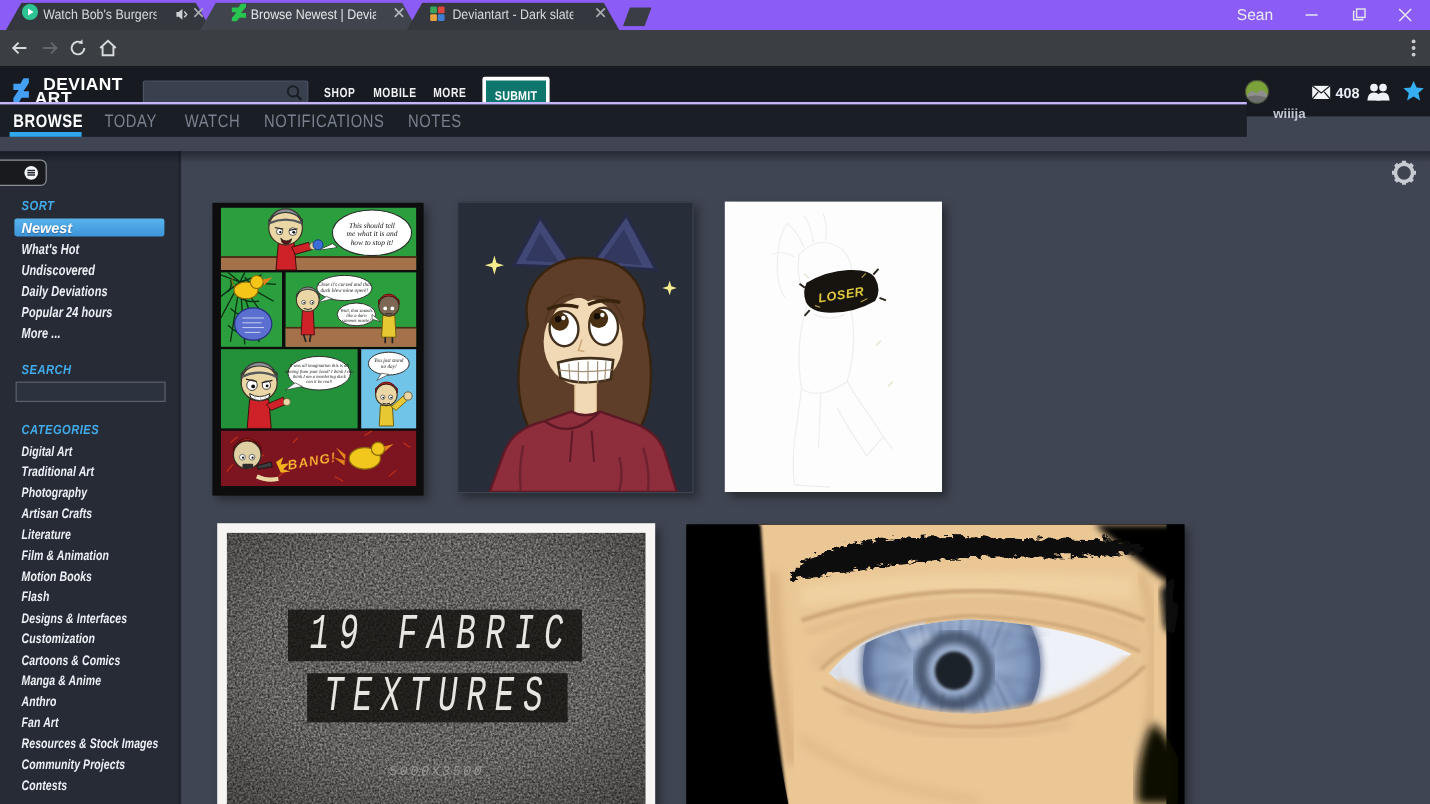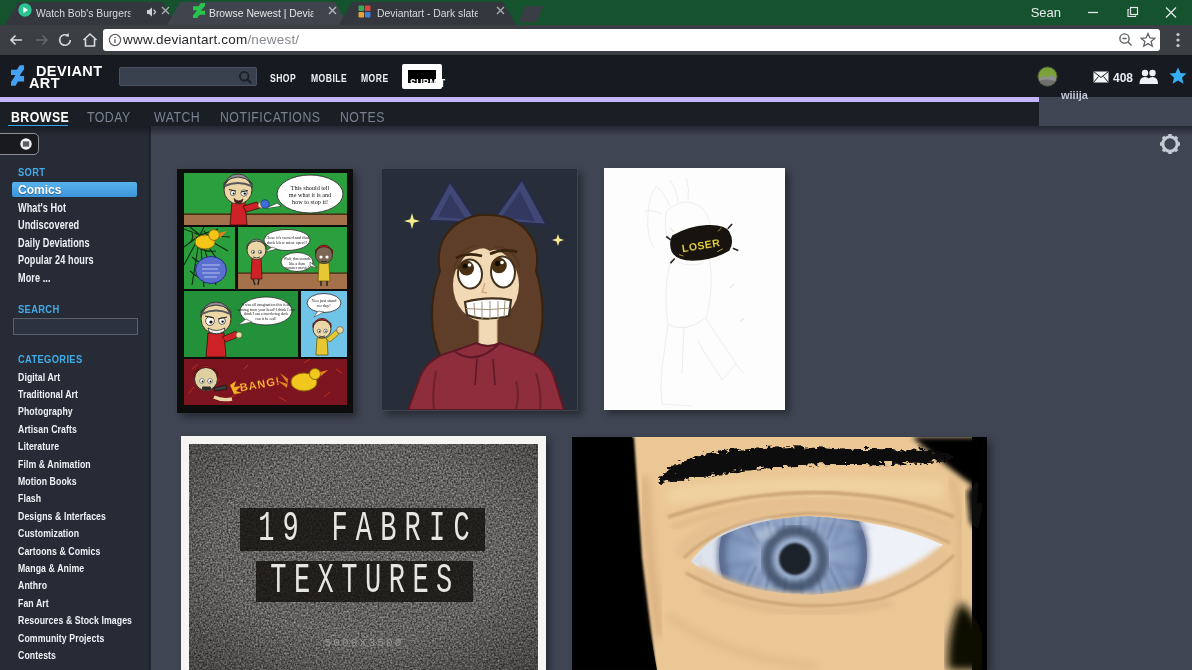--- a/index.html
+++ b/index.html
@@ -1,32 +1,32 @@
 <!DOCTYPE html>
 <html><head><meta charset="utf-8">
 <style>
 html,body{margin:0;padding:0;width:1192px;height:670px;overflow:hidden;background:#3f4552;font-family:"Liberation Sans",sans-serif;}
 .abs{position:absolute;}
 #stage{position:relative;width:1192px;height:670px;}
 
-#tabbar{position:absolute;left:0;top:0;width:1192px;height:25px;background:#14532d;}
+#tabbar{position:absolute;left:0;top:0;width:1192px;height:25px;background:#8b5cf6;}
 .tab{position:absolute;top:2px;height:23px;}
 .tabshape{position:absolute;left:0;top:0;width:100%;height:100%;}
 .tabtxt{position:absolute;top:5px;font-size:11.5px;color:#d7dade;white-space:nowrap;overflow:hidden;transform:scaleX(0.9);transform-origin:0 50%;}
 
 #addrbar{position:absolute;left:0;top:25px;width:1192px;height:31px;background:#3b3e43;border-bottom:1px solid #17181a;box-sizing:border-box;}
 #urlfield{position:absolute;left:103px;top:4px;width:1057px;height:22px;background:#ffffff;border-radius:3px;}
 #urltxt{position:absolute;left:20px;top:3px;font-size:13.5px;color:#24262a;letter-spacing:0.2px;}
 
 #daheader{position:absolute;left:0;top:56px;width:1192px;height:41px;background:#171b21;}
-#danav{position:absolute;left:0;top:97px;width:1039px;height:29px;background:#1a1e25;border-top:5px solid #c4b5fd;box-sizing:border-box;}
+#danav{position:absolute;left:0;top:85px;width:1039px;height:29px;background:#1a1e25;border-top:2px solid #c4b5fd;box-sizing:border-box;}
 .navitem{position:absolute;top:6px;font-size:15px;color:#79828f;letter-spacing:0.6px;transform:scaleX(0.82);transform-origin:0 50%;}
 .hmenu{position:absolute;top:16px;font-size:11px;font-weight:bold;color:#f0f2f5;letter-spacing:0.6px;transform:scaleX(0.78);transform-origin:0 50%;}
 
-#content{position:absolute;left:0;top:126px;width:976px;height:544px;background:#3f4552;}
+#content{position:absolute;left:0;top:126px;width:976px;height:544px;background:#3f4552;font-style:italic;}
 #sidebar{position:absolute;left:0;top:0;width:150px;height:544px;background:#262b35;}
 #contshadow{position:absolute;left:0;top:0;width:1192px;height:10px;background:linear-gradient(rgba(10,12,18,0.5),rgba(10,12,18,0));}
 .sbhead{position:absolute;left:18px;font-size:11px;font-weight:bold;color:#42abea;letter-spacing:0.4px;transform:scaleX(0.85);transform-origin:0 50%;}
 .sbitem{position:absolute;left:18px;font-size:12px;font-weight:bold;color:#eef1f6;letter-spacing:0.1px;white-space:nowrap;transform:scaleX(0.76);transform-origin:0 50%;}
 .thumb{position:absolute;box-shadow:4px 4px 7px rgba(0,0,0,0.38);}
 </style></head>
 <body>
 <div id="stage">
 
 <div id="tabbar">
@@ -94,34 +94,20 @@
   <svg class="abs" style="left:33px;top:6px;" width="18" height="18" viewBox="0 0 18 18">
     <path d="M3,9 L14,9 M9.5,4.5 L14,9 L9.5,13.5" stroke="#64686d" stroke-width="1.6" fill="none"></path>
   </svg>
   <svg class="abs" style="left:56px;top:6px;" width="18" height="18" viewBox="0 0 18 18">
     <path d="M14.3,9 A5.3,5.3 0 1 1 12.6,5.1" stroke="#d8dadd" stroke-width="1.6" fill="none"></path>
     <path d="M12.6,1.8 L12.8,5.5 L9.2,5.2 Z" fill="#d8dadd"></path>
   </svg>
   <svg class="abs" style="left:81px;top:6px;" width="18" height="18" viewBox="0 0 18 18">
     <path d="M2.5,9 L9,3 L15.5,9 M4.5,8 L4.5,15 L13.5,15 L13.5,8" stroke="#d8dadd" stroke-width="1.6" fill="none"></path>
   </svg>
-  <div id="urlfield">
-    <svg class="abs" style="left:5px;top:4px;" width="14" height="14" viewBox="0 0 14 14">
-      <circle cx="7" cy="7" r="5.6" fill="none" stroke="#5f6368" stroke-width="1.3"></circle>
-      <path d="M7,6.2 L7,10 M7,3.9 L7,5.1" stroke="#5f6368" stroke-width="1.4"></path>
-    </svg>
-    <div id="urltxt">www.deviantart.com<span style="color:#84888d;">/newest/</span></div>
-    <svg class="abs" style="left:1015px;top:3px;" width="16" height="16" viewBox="0 0 16 16">
-      <circle cx="6.5" cy="6.5" r="4.6" fill="none" stroke="#5f6368" stroke-width="1.4"></circle>
-      <path d="M4.4,6.5 L8.6,6.5 M10,10 L13.6,13.6" stroke="#5f6368" stroke-width="1.4"></path>
-    </svg>
-    <svg class="abs" style="left:1037px;top:3px;" width="16" height="16" viewBox="0 0 16 16">
-      <path d="M8,1.5 L10,6 L14.8,6.4 L11.1,9.5 L12.3,14.2 L8,11.6 L3.7,14.2 L4.9,9.5 L1.2,6.4 L6,6 Z" fill="none" stroke="#5f6368" stroke-width="1.3"></path>
-    </svg>
-  </div>
   <svg class="abs" style="left:1170px;top:6px;" width="16" height="18" viewBox="0 0 16 18">
     <circle cx="8" cy="3.5" r="1.6" fill="#caccd0"></circle>
         <circle cx="8" cy="9" r="1.6" fill="#caccd0"></circle>
         <circle cx="8" cy="14.5" r="1.6" fill="#caccd0"></circle>
   </svg>
 </div>
 
 <div id="daheader">
   <svg class="abs" style="left:11px;top:9px;" width="14" height="22" viewBox="0 0 15 23">
     <path d="M14,4.2 L14,0 L9.4,0 L8.94,0.42 L6.71,4.32 L6.02,4.74 L0,4.74 L0,10.49 L4.25,10.49 L4.63,10.91 L0,17.8 L0,22 L4.6,22 L5.06,21.58 L7.29,17.68 L7.98,17.26 L14,17.26 L14,11.51 L9.75,11.51 L9.37,11.09 L14,4.2 Z" fill="#44a0f2"></path>
@@ -129,21 +115,21 @@
   <div class="abs" style="left:36px;top:9px;font-size:14.5px;font-weight:bold;color:#ffffff;letter-spacing:0.4px;line-height:12px;">DEVIANT<br><span style="margin-left:-7px;">ART</span></div>
   <div class="abs" style="left:119px;top:11px;width:138px;height:19px;background:#39414e;border:1px solid #495362;border-radius:2px;box-sizing:border-box;">
     <svg class="abs" style="right:3px;top:2px;" width="15" height="15" viewBox="0 0 15 15">
       <circle cx="6.2" cy="6.2" r="4.3" fill="none" stroke="#1b1f26" stroke-width="1.8"></circle>
       <path d="M9.4,9.4 L13.2,13.2" stroke="#1b1f26" stroke-width="2"></path>
     </svg>
   </div>
   <div class="hmenu" style="left:270px;">SHOP</div>
   <div class="hmenu" style="left:311px;">MOBILE</div>
   <div class="hmenu" style="left:361px;">MORE</div>
-  <div class="abs" style="left:402px;top:8px;width:40px;height:25px;background:#000000;border:6px solid #ffffff;border-radius:2px;box-sizing:border-box;">
+  <div class="abs" style="left:402px;top:8px;width:56px;height:25px;background:#0f766e;border:3px solid #ffffff;border-radius:2px;box-sizing:border-box;">
     <div class="abs" style="left:0;top:7px;width:100%;text-align:center;font-size:10.5px;font-weight:bold;color:#fff;letter-spacing:0.2px;transform:scaleX(0.85);">SUBMIT</div>
   </div>
   <svg class="abs" style="left:1037px;top:10px;" width="21" height="21" viewBox="0 0 21 21">
     <defs>
           <clipPath id="avc">
             <circle cx="10.5" cy="10.5" r="9.3"></circle>
           </clipPath>
         </defs>
     <circle cx="10.5" cy="10.5" r="9.8" fill="#6f903a"></circle>
     <g clip-path="url(#avc)">
@@ -202,21 +188,21 @@
             <path d="M15.2,15.2 L18.1,18.1"></path>
             <path d="M18.1,3.9 L15.2,6.8"></path>
             <path d="M6.8,15.2 L3.9,18.1"></path>
       </g>
       <circle cx="11" cy="11" r="3.4" fill="none" stroke="#3f4550" stroke-width="2.4"></circle>
     </g>
   </svg>
 
   <div class="sbhead" style="top:40px;">SORT</div>
   <div class="abs" style="left:12px;top:56px;width:125px;height:15px;border-radius:2px;background:linear-gradient(#58b3ec,#3d95da);">
-    <div class="abs" style="left:6px;top:1px;font-size:12px;font-weight:bold;color:#fff;text-shadow:0 1px 1px rgba(20,60,110,0.65);">Comics</div>
+    <div class="abs" style="left:6px;top:1px;font-size:12px;font-weight:bold;color:#fff;text-shadow:0 1px 1px rgba(20,60,110,0.65);">Newest</div>
   </div>
   <div class="sbitem" style="top:75px;">What's Hot</div>
   <div class="sbitem" style="top:92px;">Undiscovered</div>
   <div class="sbitem" style="top:110px;">Daily Deviations</div>
   <div class="sbitem" style="top:127px;">Popular 24 hours</div>
   <div class="sbitem" style="top:145px;">More ...</div>
 
   <div class="sbhead" style="top:177px;">SEARCH</div>
   <div class="abs" style="left:13px;top:192px;width:123px;height:15px;background:#2c323e;border:1px solid #59606c;"></div>
 

